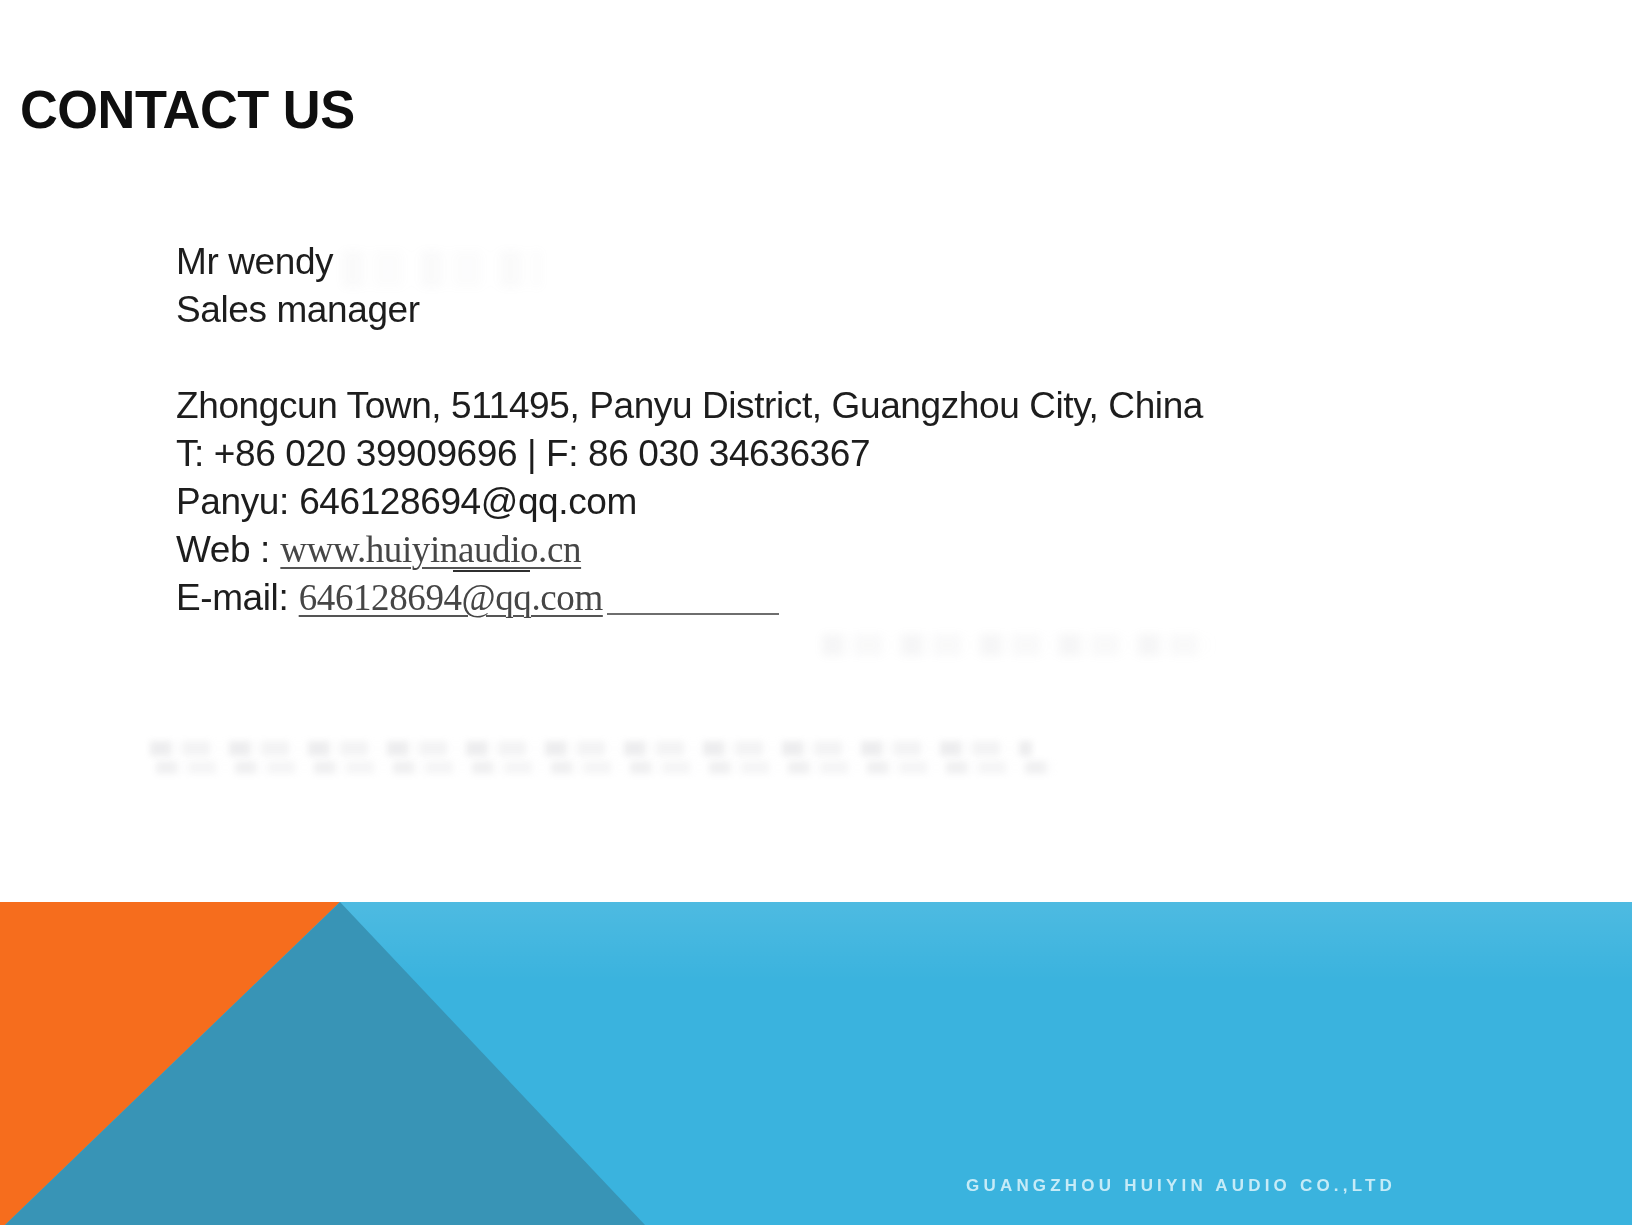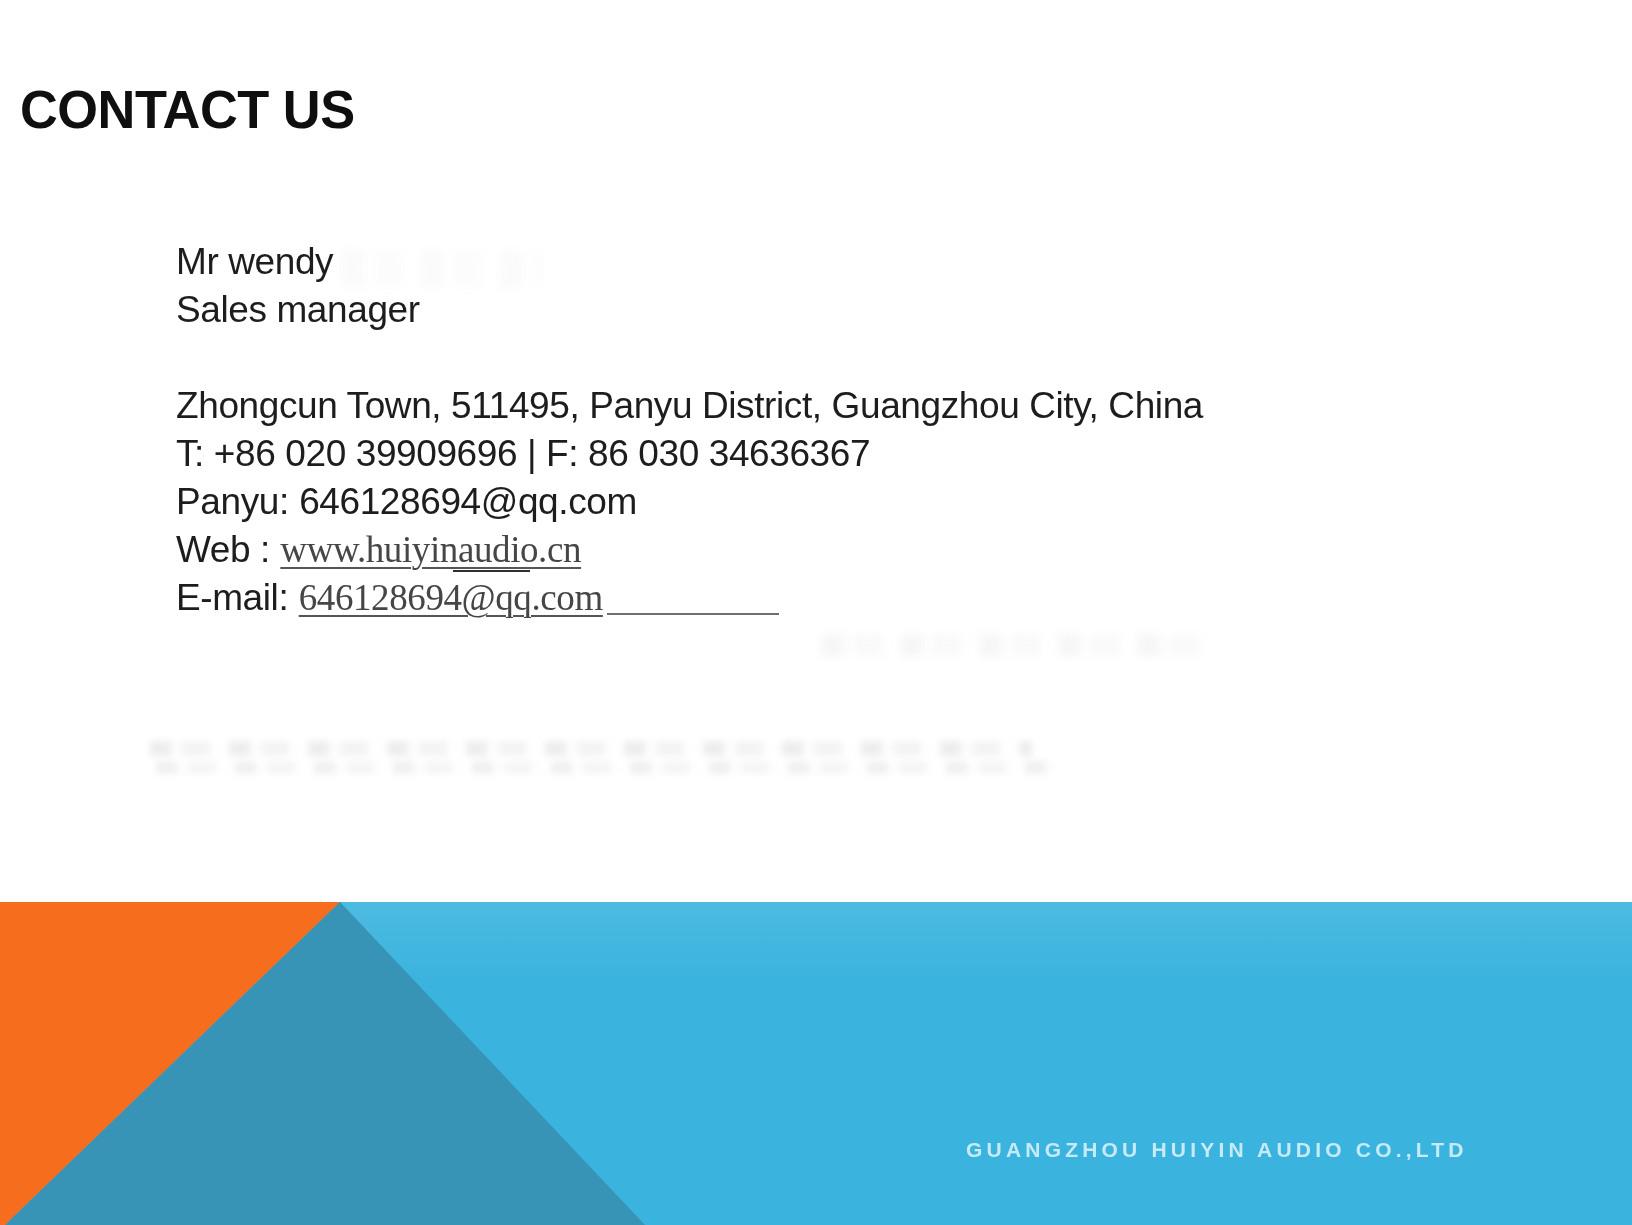--- a/index.html
+++ b/index.html
@@ -52,22 +52,22 @@
       rgba(168,168,176,0.24) 33px 60px,
       rgba(228,228,232,0.04) 60px 79px);
     filter:blur(3px);
   }
   .smudge-a{left:150px;top:741px;width:882px;height:15px;opacity:.55;}
   .smudge-b{left:156px;top:761px;width:898px;height:13px;opacity:.45;}
   .smudge-c{left:822px;top:634px;width:392px;height:22px;opacity:.28;filter:blur(4px);}
   .smudge-d{left:342px;top:250px;width:200px;height:38px;opacity:.14;filter:blur(4px);}
   .band{position:absolute;left:0;top:902px;width:1632px;height:323px;display:block;}
   .company{
-    position:absolute;left:966px;top:1138px;
-    font-size:21px;font-weight:700;letter-spacing:4.2px;
+    position:absolute;left:966px;top:1176px;
+    font-size:17px;font-weight:700;letter-spacing:4.2px;
     color:var(--footer-text,#c6ebf7);
     white-space:nowrap;
   }
 </style>
 </head>
 <body>
 
 <div class="slide">
 
   <div class="title">CONTACT US</div>

